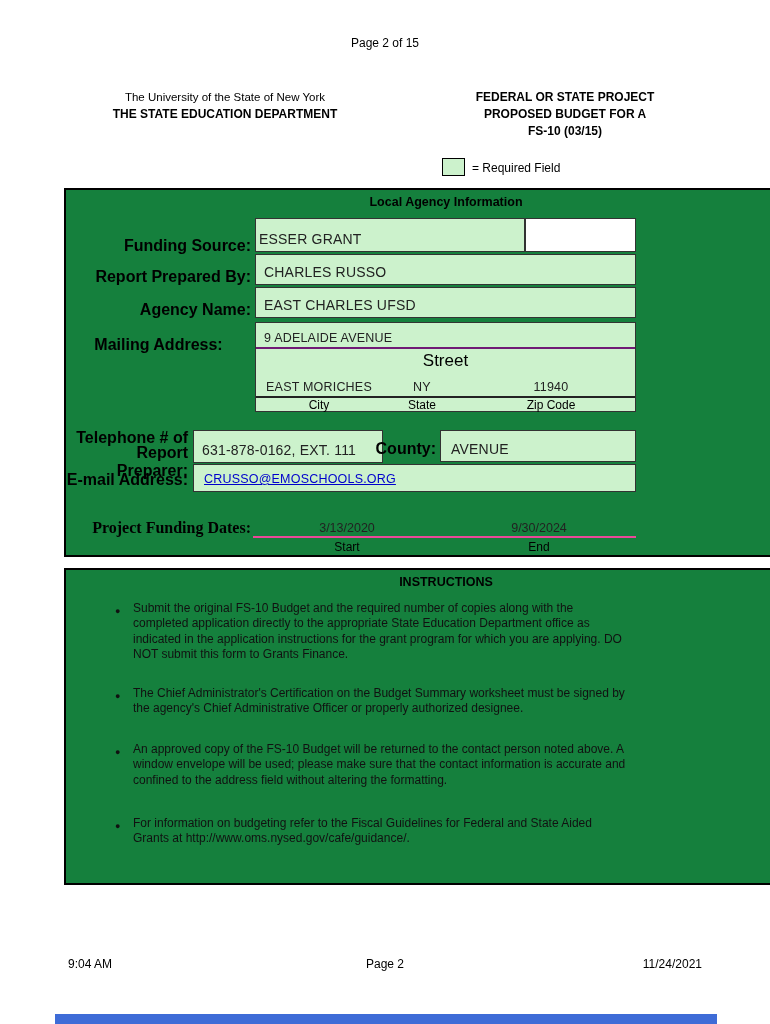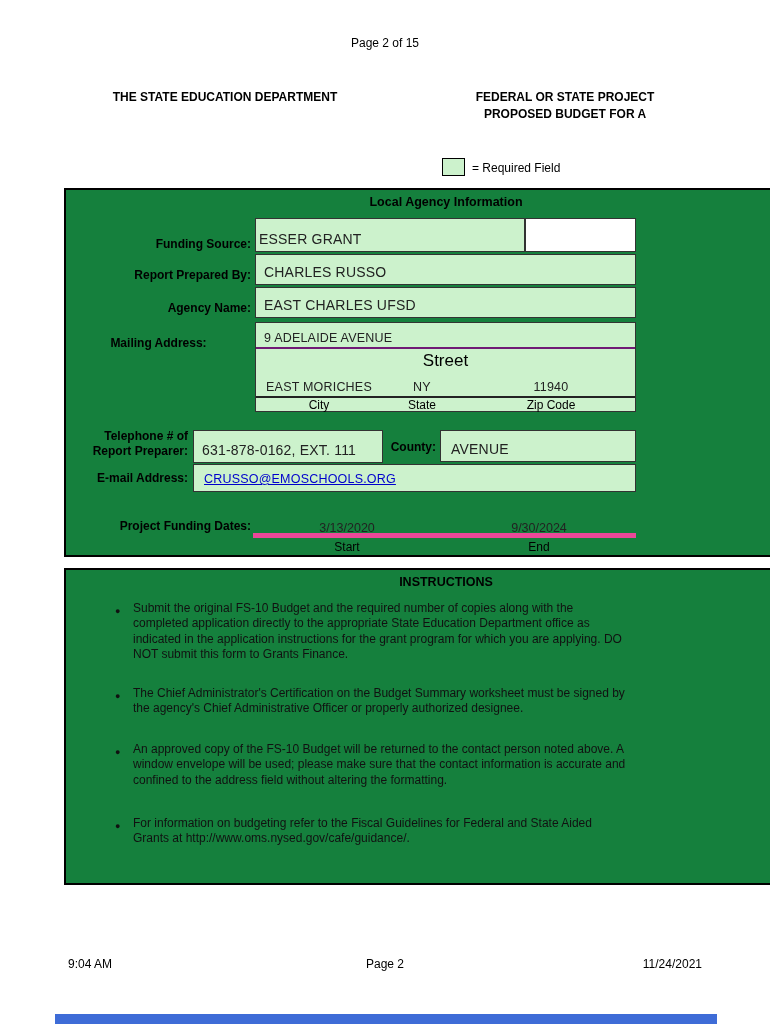--- a/index.html
+++ b/index.html
@@ -20,21 +20,21 @@
   .legend-swatch { top:158px; left:442px; width:23px; height:18px;
     background:#ccf2cc; border:1.5px solid #000; }
   .legend-label { top:161px; left:472px; font-size:12px; }
 
   .big-box { left:64px; width:764px; border:2px solid #000; background:#15803d; }
   .agency { top:188px; height:369px; }
   .instructions { top:568px; height:317px; }
 
   .box-title { top:5px; left:0; width:100%; text-align:center; font-weight:bold; font-size:12.5px; }
 
-  .flabel { font-weight:bold; font-size:12px; text-align:right; }
+  .flabel { font-weight:bold; font-size:16px; text-align:right; }
   .gfield { background:#ccf2cc; border:1px solid #333; }
   .wfield { background:#ffffff; border:1px solid #333; }
   .fval { position:absolute; left:8px; bottom:4px; font-size:14px; color:#222;
     white-space:nowrap; letter-spacing:.2px; }
 
   
   .funding-box   { left:189px; top:28px;  width:270px; height:34px; }
   .funding-extra { left:459px; top:28px;  width:111px; height:34px; }
   .prepared-box  { left:189px; top:64px;  width:381px; height:31px; }
   .agencyname-box{ left:189px; top:97px;  width:381px; height:31px; }
@@ -44,40 +44,40 @@
   .email-box     { left:127px; top:274px; width:443px; height:28px; }
 
   .lbl-funding  { left:0; top:47px;  width:185px; }
   .lbl-prepared { left:0; top:78px;  width:185px; }
   .lbl-agency   { left:0; top:111px; width:185px; }
   .lbl-mailing  { left:0; top:146px; width:185px;text-align:center; }
   .lbl-tel1     { left:0; top:239px; width:122px; }
   .lbl-tel2     { left:0; top:254px; width:122px; }
   .lbl-county   { left:280px; top:250px; width:90px; }
   .lbl-email    { left:0; top:281px; width:122px; }
-  .lbl-dates    { left:0; top:329px; width:185px; }
+  .lbl-dates    { left:0; top:329px; width:185px;font-family:Liberation Serif, serif; }
 
   
   .street-seg { position:absolute; left:0; top:0; width:100%; height:26px;
     border-bottom:2px solid #701a75; }
   .street-val { position:absolute; left:8px; bottom:2px; font-size:12.5px; color:#222; letter-spacing:.2px; }
   .street-cap { position:absolute; top:28px; left:0; width:100%; text-align:center; font-size:17px; }
   .csz-val { position:absolute; top:57px; font-size:12.5px; color:#222; text-align:center; letter-spacing:.2px; }
   .csz-line { position:absolute; left:0; top:73px; width:100%; border-top:2px solid #222; }
   .csz-cap { position:absolute; top:75px; font-size:12px; text-align:center; }
   .col-city  { left:0;   width:126px; }
   .col-state { left:126px; width:80px; }
   .col-zip   { left:255px; width:80px; }
 
   .email-link { position:absolute; left:10px; bottom:5px; font-size:12.5px;
     color:#0000cc; text-decoration:underline; letter-spacing:.2px; }
 
   
   .dates-line { position:absolute; left:187px; top:329px; width:383px; height:19px;
-    border-bottom:5px solid #ec4899; }
+    border-bottom:2px solid #ec4899; }
   .date-start { position:absolute; left:0;   width:188px; text-align:center; top:2px; font-size:12.5px; color:#222; }
   .date-end   { position:absolute; left:192px; width:188px; text-align:center; top:2px; font-size:12.5px; color:#222; }
   .dates-caps { position:absolute; left:187px; top:350px; width:383px; height:16px; }
   .cap-start  { position:absolute; left:0;   width:188px; text-align:center; font-size:12px; }
   .cap-end    { position:absolute; left:192px; width:188px; text-align:center; font-size:12px; }
 
   
   .bullet { position:absolute; left:47px; width:520px; font-size:12px; line-height:15.4px;
     padding-left:20px; color:#111; }
   .bullet .dot { position:absolute; left:2px; top:3px; font-size:9px; }
@@ -91,26 +91,28 @@
   .bottom-bar { top:1014px; left:55px; width:662px; height:10px; background:#3e6cd7; }
 </style>
 </head>
 <body>
 
 <div class="page">
 
   <div class="abs page-indicator">Page 2 of 15</div>
 
   <div class="abs hdr-left">
+    <div class="l1">The University of the State of New York</div>
     <div class="l2">THE STATE EDUCATION DEPARTMENT</div>
   </div>
 
   <div class="abs hdr-right">
     <div>FEDERAL OR STATE PROJECT</div>
     <div>PROPOSED BUDGET FOR A</div>
+    <div>FS-10 (03/15)</div>
   </div>
 
   <div class="abs legend-swatch"></div>
   <div class="abs legend-label">= Required Field</div>
 
   <div class="abs big-box agency">
     <div class="abs box-title">Local Agency Information</div>
 
     <div class="abs flabel lbl-funding">Funding Source:</div>
     <div class="abs gfield funding-box">

